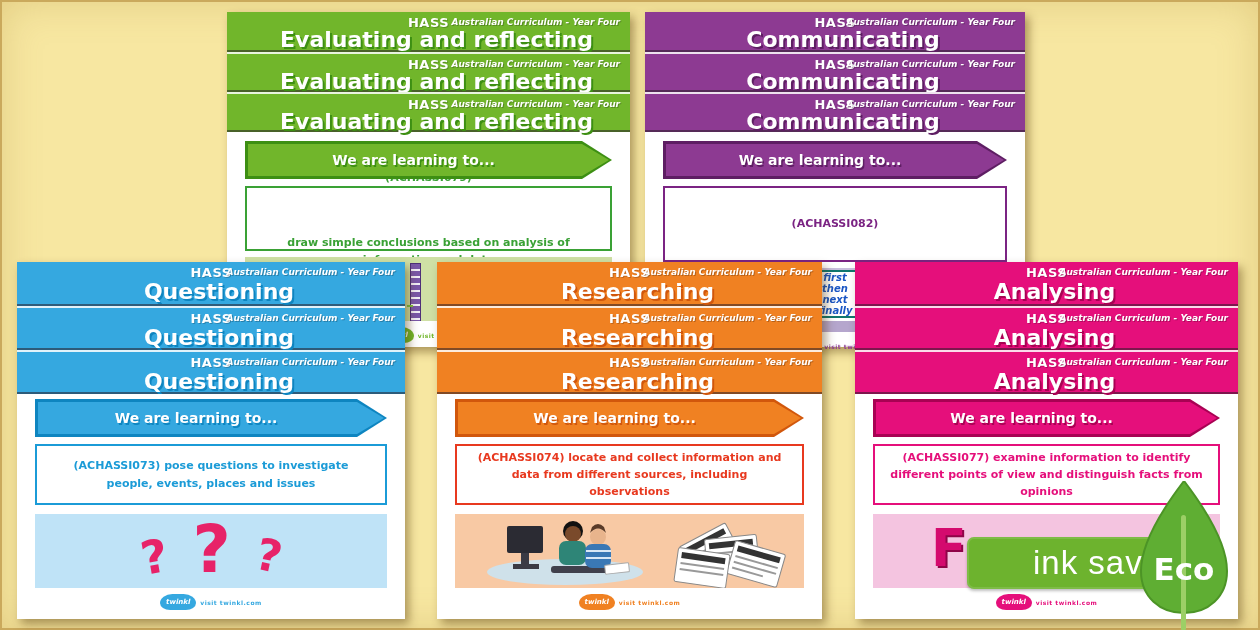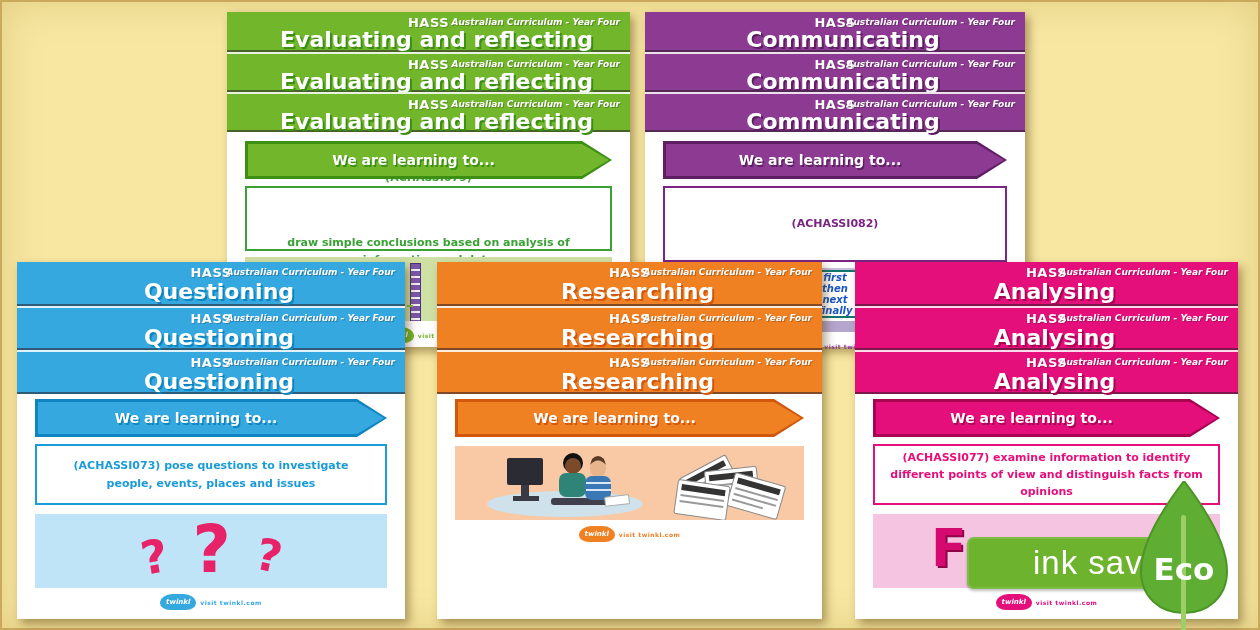--- a/index.html
+++ b/index.html
@@ -220,20 +220,23 @@
     </div>
     <div class="hdr">
       <div class="brand">HASS</div>
       <div class="curr">Australian Curriculum - Year Four</div>
       <div class="title">Researching</div>
     </div>
     <div class="body">
       <div class="arrow">
         <div class="arrow-in"></div>
         <span class="arrow-label">We are learning to...</span>
+      </div>
+      <div class="wbox">
+        <p>(ACHASSI074) locate and collect information and data from different sources, including observations</p>
       </div>
       <div class="imgbox">
         <svg class="research-art" viewBox="0 0 349 74" preserveAspectRatio="none">
           <ellipse cx="110" cy="58" rx="78" ry="13" fill="#cfe1ea"></ellipse>
           <rect x="52" y="12" width="36" height="27" rx="2" fill="#2b2b33"></rect>
           <rect x="66" y="39" width="8" height="12" fill="#3a3a44"></rect>
           <rect x="58" y="50" width="26" height="5" fill="#3a3a44"></rect>
           <circle cx="118" cy="17" r="10" fill="#111"></circle>
           <circle cx="118" cy="20" r="8" fill="#7a4a2b"></circle>
           <rect x="104" y="27" width="27" height="24" rx="7" fill="#2e8577"></rect>

